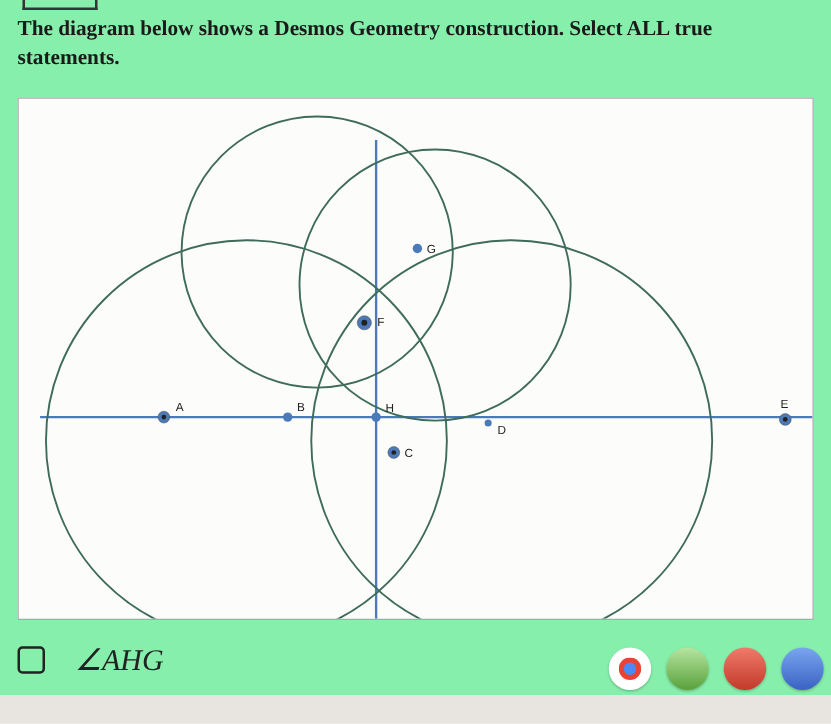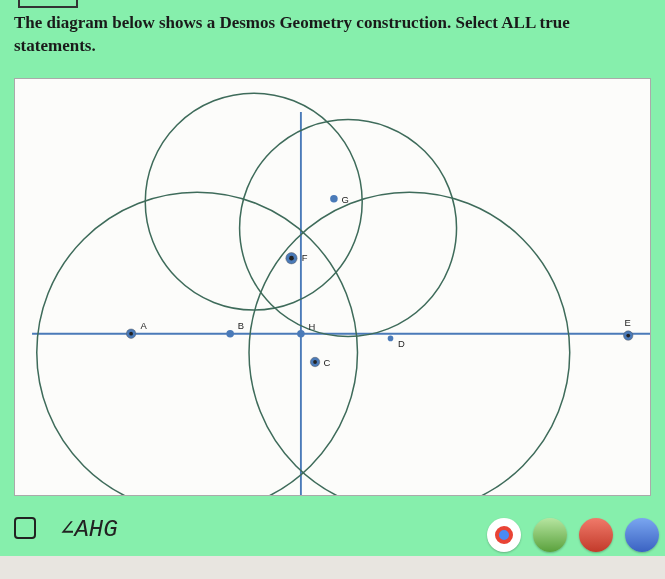--- a/index.html
+++ b/index.html
@@ -52,21 +52,21 @@
       height: 100%;
     }
     .bottom-row {
       position: absolute;
       bottom: 8px;
       left: 14px;
       right: 14px;
       height: 40px;
       display: flex;
       align-items: center;
-      font-family: Liberation Mono, monospace;
+      font-family: Liberation Serif, serif;
       font-style: italic;
       font-size: 24px;
       color: #222;
     }
     .checkbox {
       width: 22px;
       height: 22px;
       border: 2px solid #222;
       border-radius: 4px;
       margin-right: 24px;

